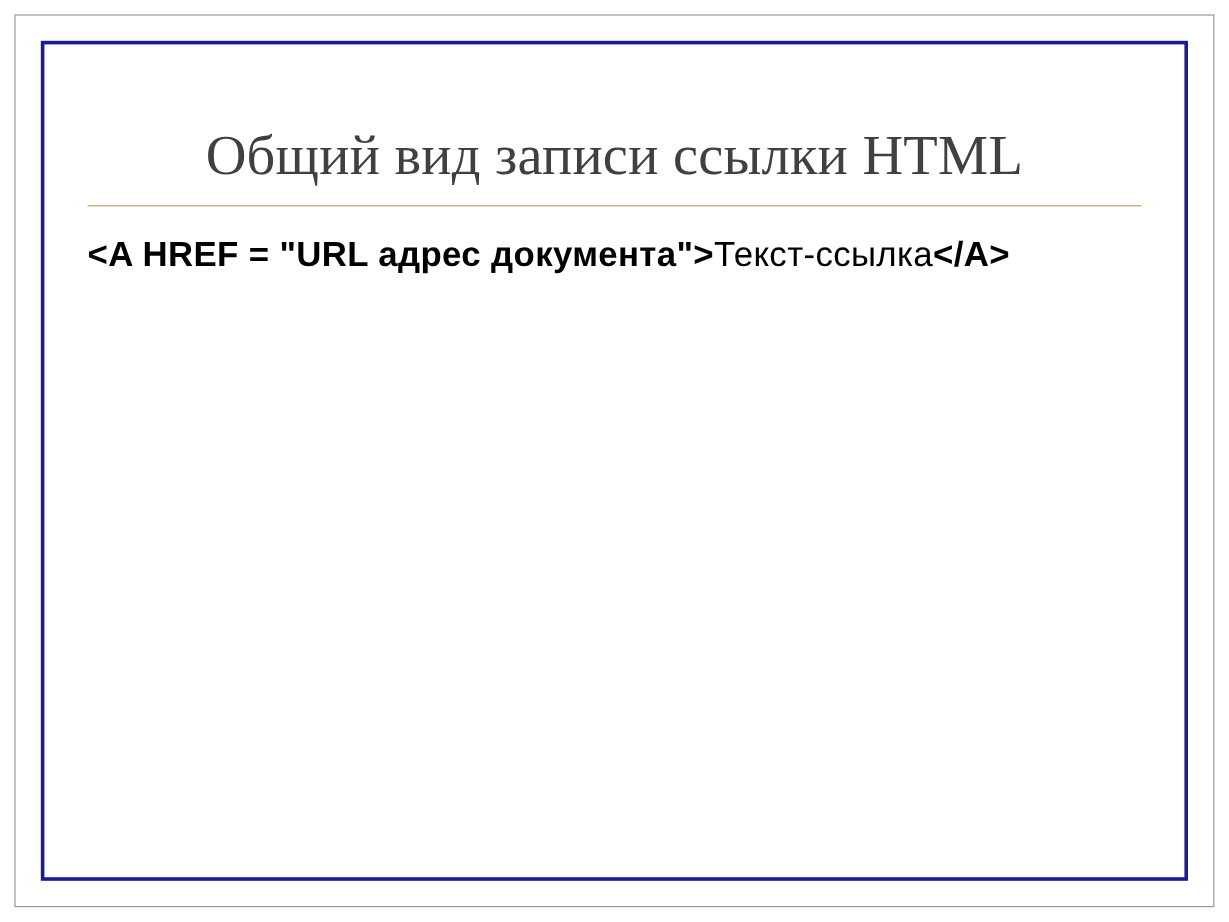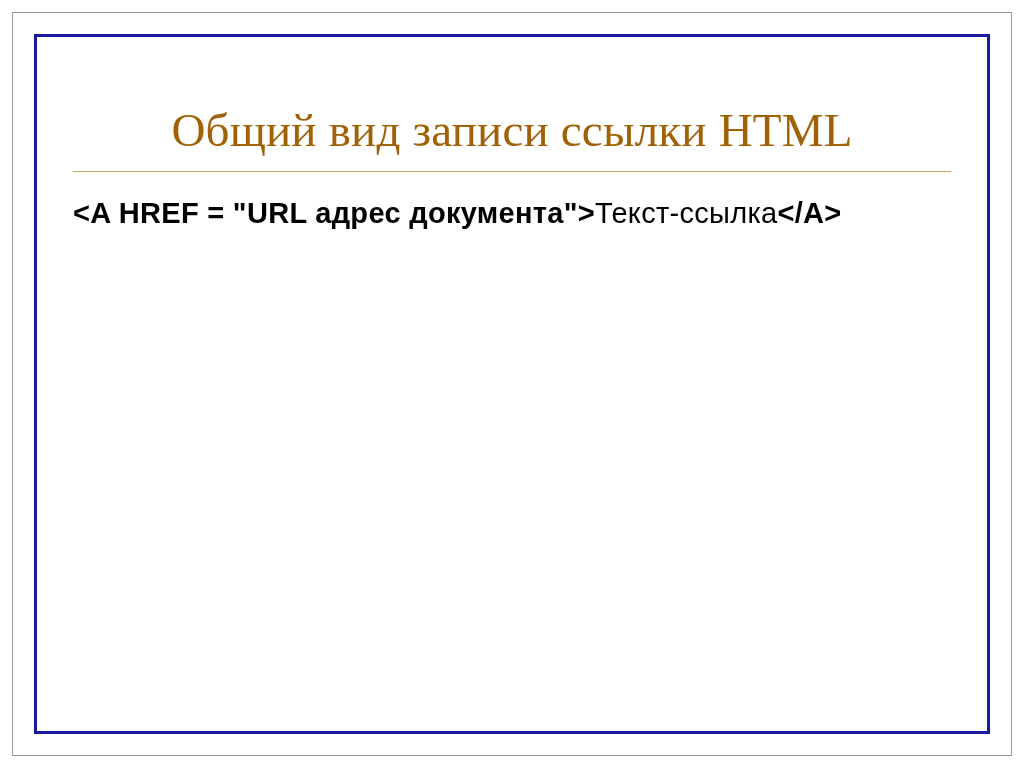--- a/index.html
+++ b/index.html
@@ -29,21 +29,21 @@
       width: 956px;
       height: 700px;
       border: 3px solid #1a1a9e;
       background: #ffffff;
       padding: 50px 36px 36px 36px;
     }
     .title {
       font-family: "Times New Roman", Times, serif;
       font-size: 47px;
       font-weight: 400;
-      color: #a16207;
+      color: #404040;
       text-align: center;
       margin-top: 16px;
       margin-bottom: 14px;
       letter-spacing: 0.2px;
     }
     .title-underline {
       border: none;
       border-top: 1px solid #c9a26a;
       margin: 0 0 22px 0;
     }

